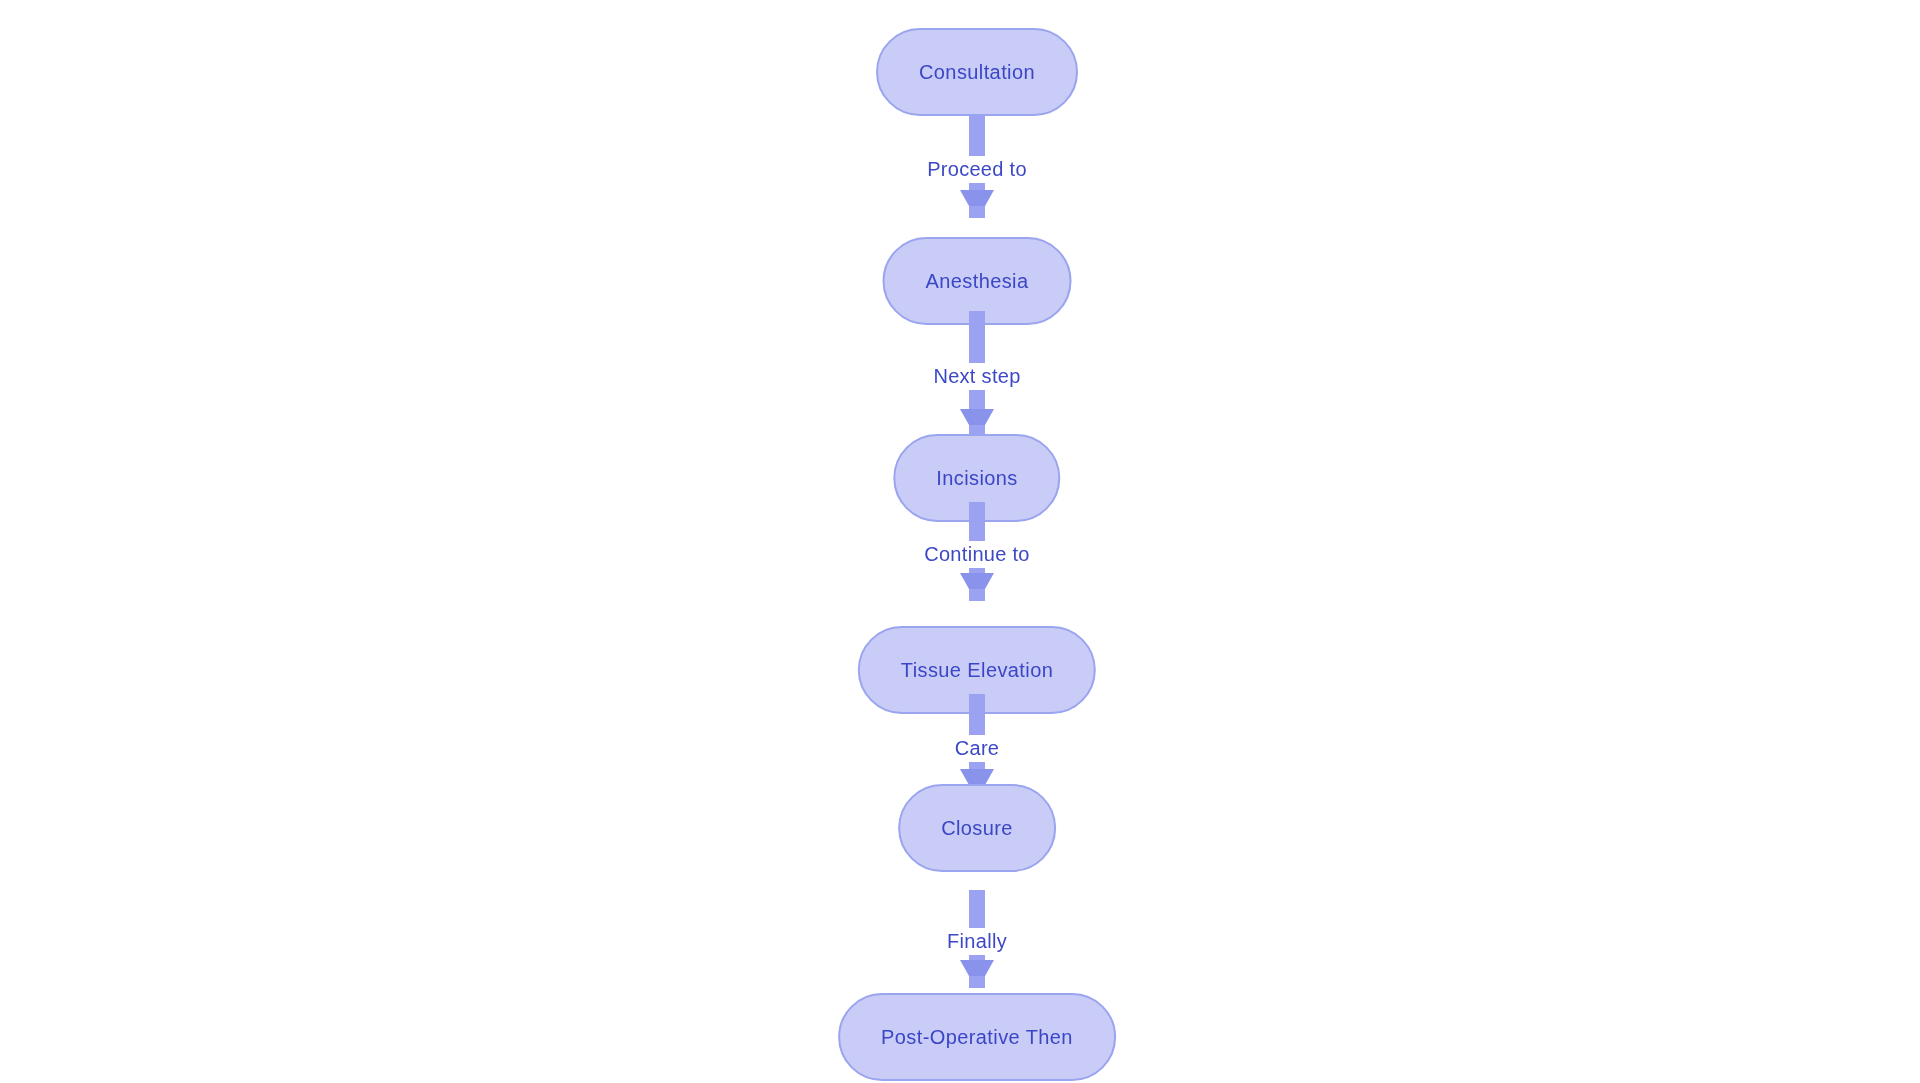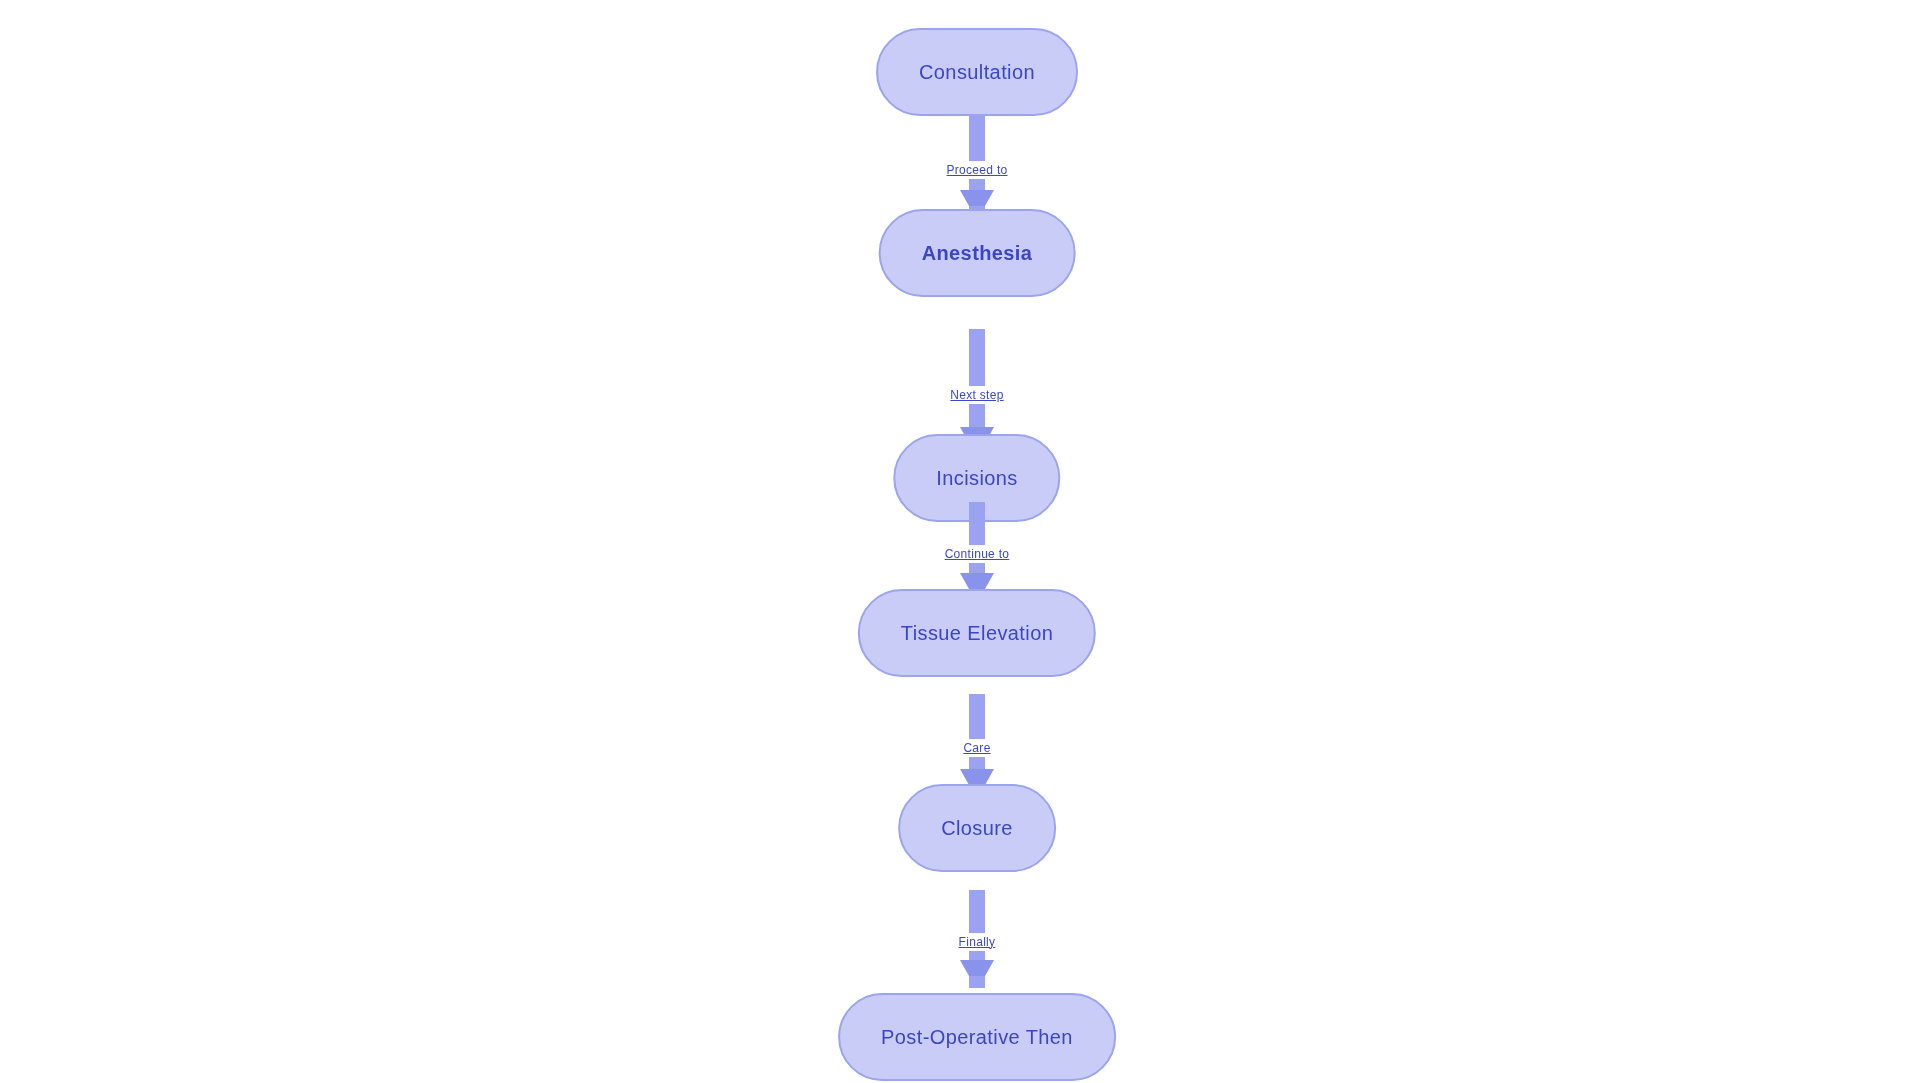--- a/index.html
+++ b/index.html
@@ -32,60 +32,59 @@
     padding: 0 33px;
     background: var(--node-fill);
     border: 2px solid var(--node-border);
     border-radius: 44px;
     color: var(--node-text);
     font-size: 20px;
     letter-spacing: 0.4px;
     white-space: nowrap;
   }
   .n1 { top: 12px; }
-  .n2 { top: 193px; font-weight: bold; }
+  .n2 { top: 221px; }
   .n3 { top: 418px; }
-  .n4 { top: 573px; }
+  .n4 { top: 610px; }
   .n5 { top: 768px; }
   .n6 { top: 977px; }
 
   .edge {
     position: absolute;
     left: 961px;
     transform: translateX(-50%);
     width: 220px;
     display: flex;
     align-items: center;
     justify-content: center;
   }
   .e1 { top: 100px; height: 107px; }
-  .e2 { top: 295px; height: 131px; margin-top: 18px; }
+  .e2 { top: 295px; height: 131px; }
   .e3 { top: 486px; height: 104px; }
   .e4 { top: 678px; height: 108px; }
   .e5 { top: 874px; height: 103px; }
 
   .edge-line {
     position: absolute;
     left: 50%;
     transform: translateX(-50%);
     top: 0;
     bottom: 5px;
     width: 3px;
     background: var(--edge-line);
   }
   .edge-label {
     position: relative;
     z-index: 2;
     background: var(--background);
     padding: 2px 9px;
     color: var(--edge-label-text);
-    font-size: 12px;
+    font-size: 20px;
     letter-spacing: 0.3px;
     white-space: nowrap;
-    text-decoration: underline;
   }
   .arrowhead {
     position: absolute;
     z-index: 1;
     left: 50%;
     transform: translateX(-50%);
     bottom: 1px;
     width: 0;
     height: 0;
     border-left: 9px solid transparent;

